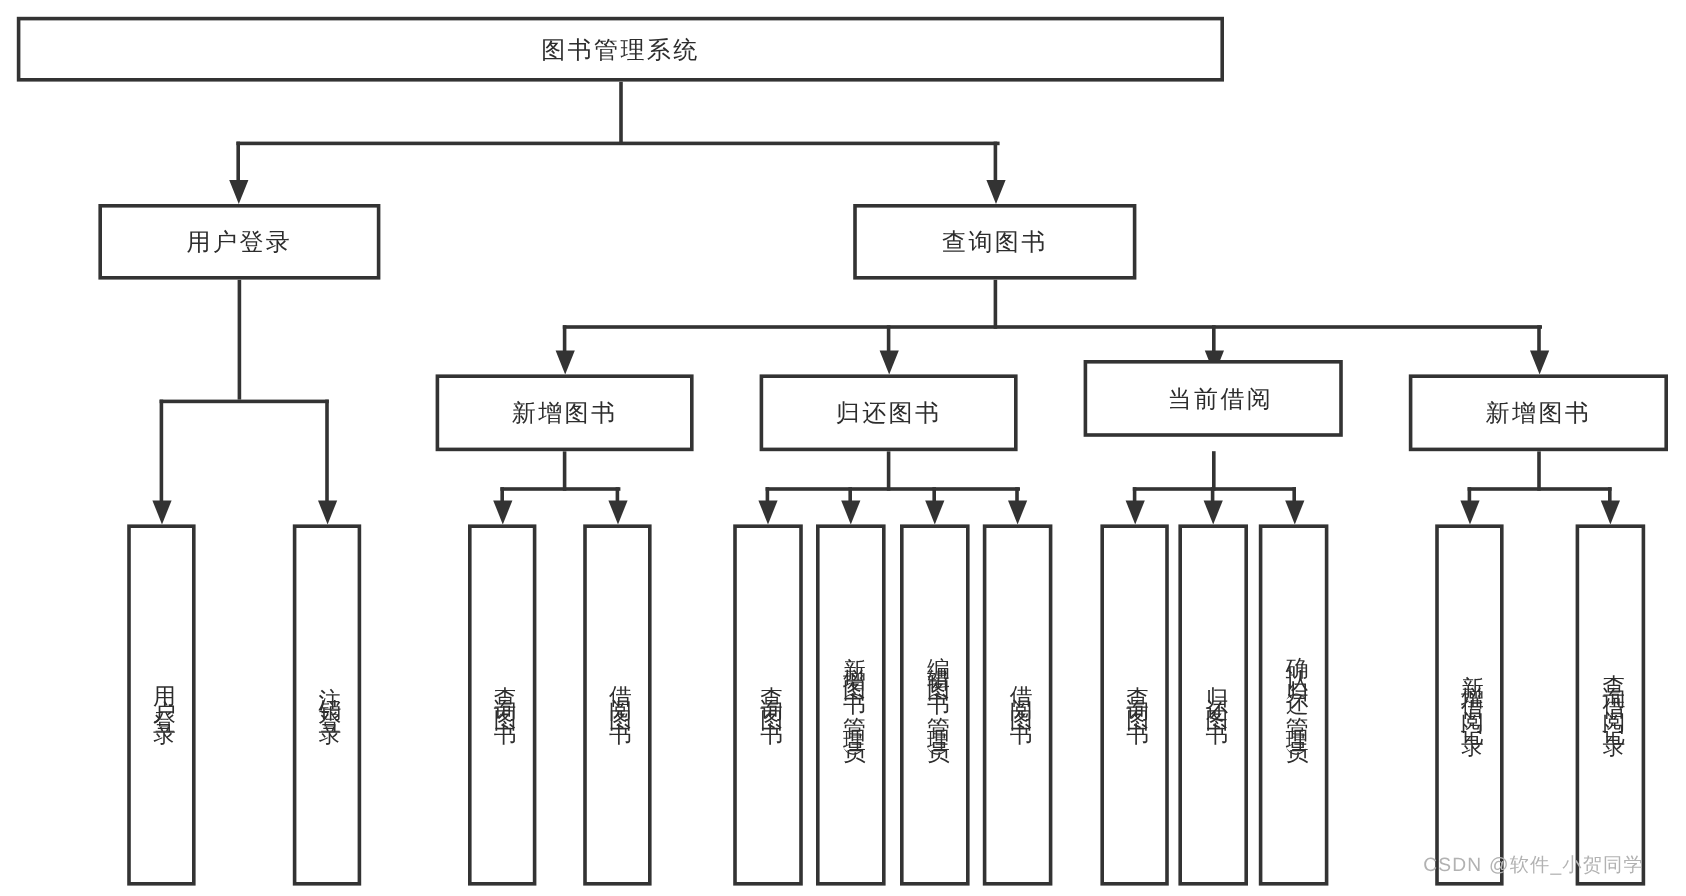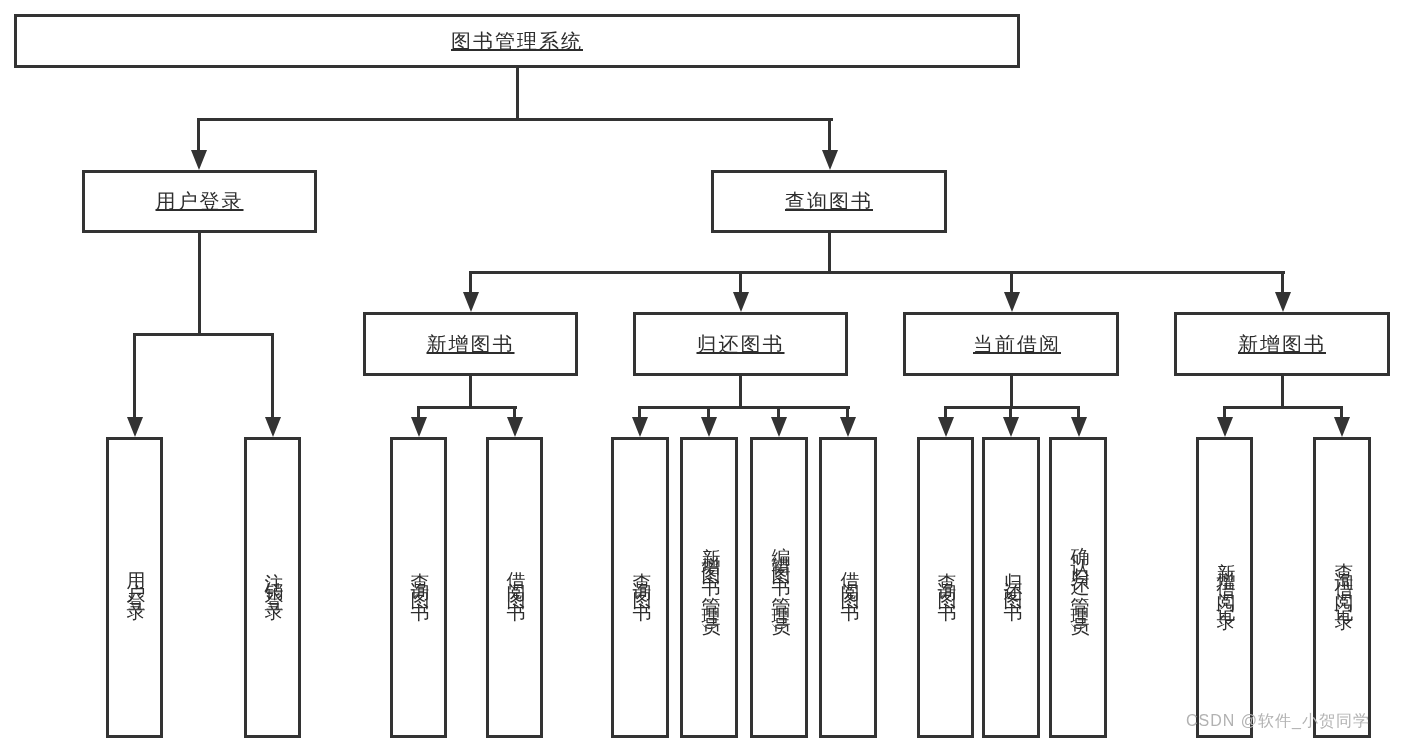--- a/index.html
+++ b/index.html
@@ -14,21 +14,20 @@
   .box{
     position:absolute;
     background:#ffffff;
     border:3px solid #333333;
     box-sizing:border-box;
   }
   .hbox{
     display:flex;align-items:center;justify-content:center;
     font-size:20px;letter-spacing:2px;
     color:#2d2d2d;
-    text-decoration:underline;
   }
   .vbox{
     writing-mode:vertical-rl;
     text-orientation:mixed;
     text-align:center;
     font-size:19px;
     letter-spacing:10px;
     line-height:48px;
     padding-bottom:22px;
     color:#2d2d2d;
@@ -125,21 +124,21 @@
   </div>
 
   <div class="box hbox" style="left:363px;top:312px;width:215px;height:64px;">
     <span>新增图书</span>
   </div>
 
   <div class="box hbox" style="left:633px;top:312px;width:215px;height:64px;">
     <span>归还图书</span>
   </div>
 
-  <div class="box hbox" style="left:903px;top:312px;width:216px;height:64px;padding-left:12px;">
+  <div class="box hbox" style="left:903px;top:300px;width:216px;height:64px;padding-left:12px;">
     <span>当前借阅</span>
   </div>
 
   <div class="box hbox" style="left:1174px;top:312px;width:216px;height:64px;">
     <span>新增图书</span>
   </div>
 
   <div class="box vbox" style="left:106px;top:437px;width:57px;height:301px;">用户登录</div>
 
   <div class="box vbox" style="left:244px;top:437px;width:57px;height:301px;">注销登录</div>

